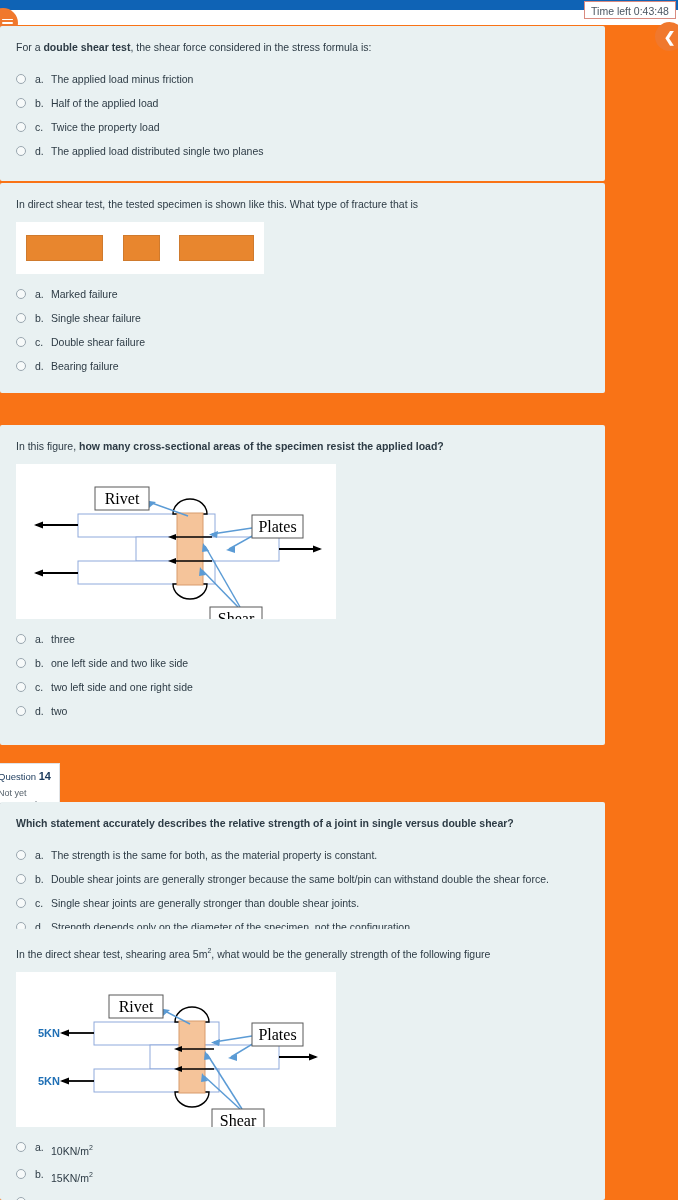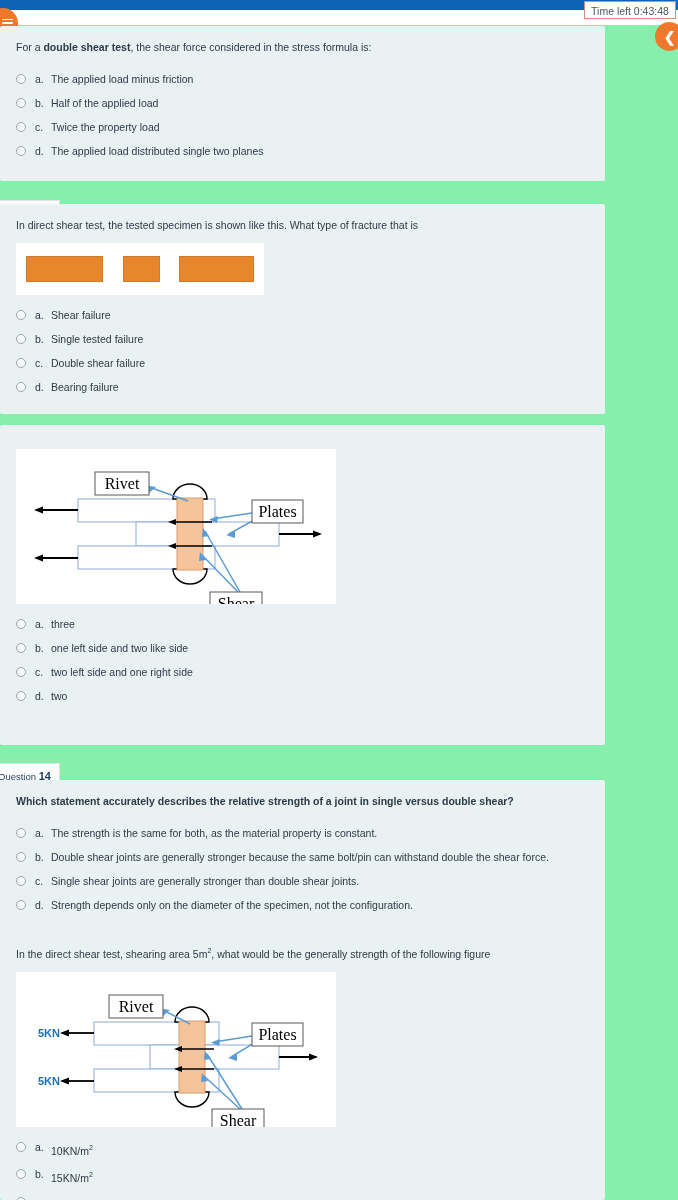--- a/index.html
+++ b/index.html
@@ -5,21 +5,21 @@
   * { box-sizing: border-box; margin: 0; padding: 0; }
   html, body {
     width: 678px; height: 1200px;
     background: #ffffff;
     font-family: "Liberation Sans", sans-serif;
     overflow: hidden;
   }
   #page {
     position: relative;
     width: 678px; height: 1200px;
-    background: #86efac;
+    background: #f97316;
     overflow: hidden;
   }
 
   
   .topbar-blue {
     position: absolute; top: 0; left: 0;
     width: 678px; height: 10px;
     background: #0f63b5;
   }
   .topbar-white {
@@ -271,39 +271,39 @@
     <div class="qmark">
       <div>Marked out of</div>
       <div>1.00</div>
     </div>
     <div class="qflag">
       <div>Flag</div>
       <div>question</div>
     </div>
   </div>
 
-  <div class="qpanel" style="top:204px; height:210px;">
+  <div class="qpanel" style="top:183px; height:210px;">
     <div class="qtext">
       <span>In direct shear test, the tested specimen is shown like this. What type of fracture that is</span>
     </div>
     <div class="figure-wrap bars-fig" style="width:248px;">
       <div class="obar b1"></div>
       <div class="obar b2"></div>
       <div class="obar b3"></div>
     </div>
     <div class="options">
       <div class="opt">
         <span class="radio"></span>
         <span class="opt-letter">a.</span>
-        <span class="opt-text">Shear failure</span>
+        <span class="opt-text">Marked failure</span>
       </div>
       <div class="opt">
         <span class="radio"></span>
         <span class="opt-letter">b.</span>
-        <span class="opt-text">Single tested failure</span>
+        <span class="opt-text">Single shear failure</span>
       </div>
       <div class="opt">
         <span class="radio"></span>
         <span class="opt-letter">c.</span>
         <span class="opt-text">Double shear failure</span>
       </div>
       <div class="opt">
         <span class="radio"></span>
         <span class="opt-letter">d.</span>
         <span class="opt-text">Bearing failure</span>
@@ -324,20 +324,23 @@
       <div>Marked out of</div>
       <div>1.00</div>
     </div>
     <div class="qflag">
       <div>Flag</div>
       <div>question</div>
     </div>
   </div>
 
   <div class="qpanel" style="top:425px; height:320px;">
+    <div class="qtext">
+      <span>In this figure, </span><b>how many cross-sectional areas of the specimen resist the applied load?</b>
+    </div>
     <div class="figure-wrap rivet-fig">
       <svg width="320" height="155" viewBox="0 0 320 155">
         <rect x="0" y="0" width="320" height="155" fill="#ffffff"></rect>
 
         <rect x="62" y="50" width="137" height="23" fill="#ffffff" stroke="#8faadc" stroke-width="1"></rect>
         <rect x="120" y="73" width="143" height="24" fill="#ffffff" stroke="#8faadc" stroke-width="1"></rect>
         <rect x="62" y="97" width="137" height="23" fill="#ffffff" stroke="#8faadc" stroke-width="1"></rect>
 
         <path d="M157 50 A17 15 0 0 1 191 50 Z" fill="#ffffff" stroke="#000000" stroke-width="1.4"></path>
         <path d="M157 120 A17 15 0 0 0 191 120 Z" fill="#ffffff" stroke="#000000" stroke-width="1.4"></path>
@@ -417,21 +420,21 @@
     <div class="qmark">
       <div>Marked out of</div>
       <div>1.00</div>
     </div>
     <div class="qflag">
       <div>Flag</div>
       <div>question</div>
     </div>
   </div>
 
-  <div class="qpanel" style="top:780px; height:155px;">
+  <div class="qpanel" style="top:802px; height:155px;">
     <div class="qtext">
       <b>Which statement accurately describes the relative strength of a joint in single versus double shear?</b>
     </div>
     <div class="options" style="margin-top:18px;">
       <div class="opt">
         <span class="radio"></span>
         <span class="opt-letter">a.</span>
         <span class="opt-text">The strength is the same for both, as the material property is constant.</span>
       </div>
       <div class="opt">

